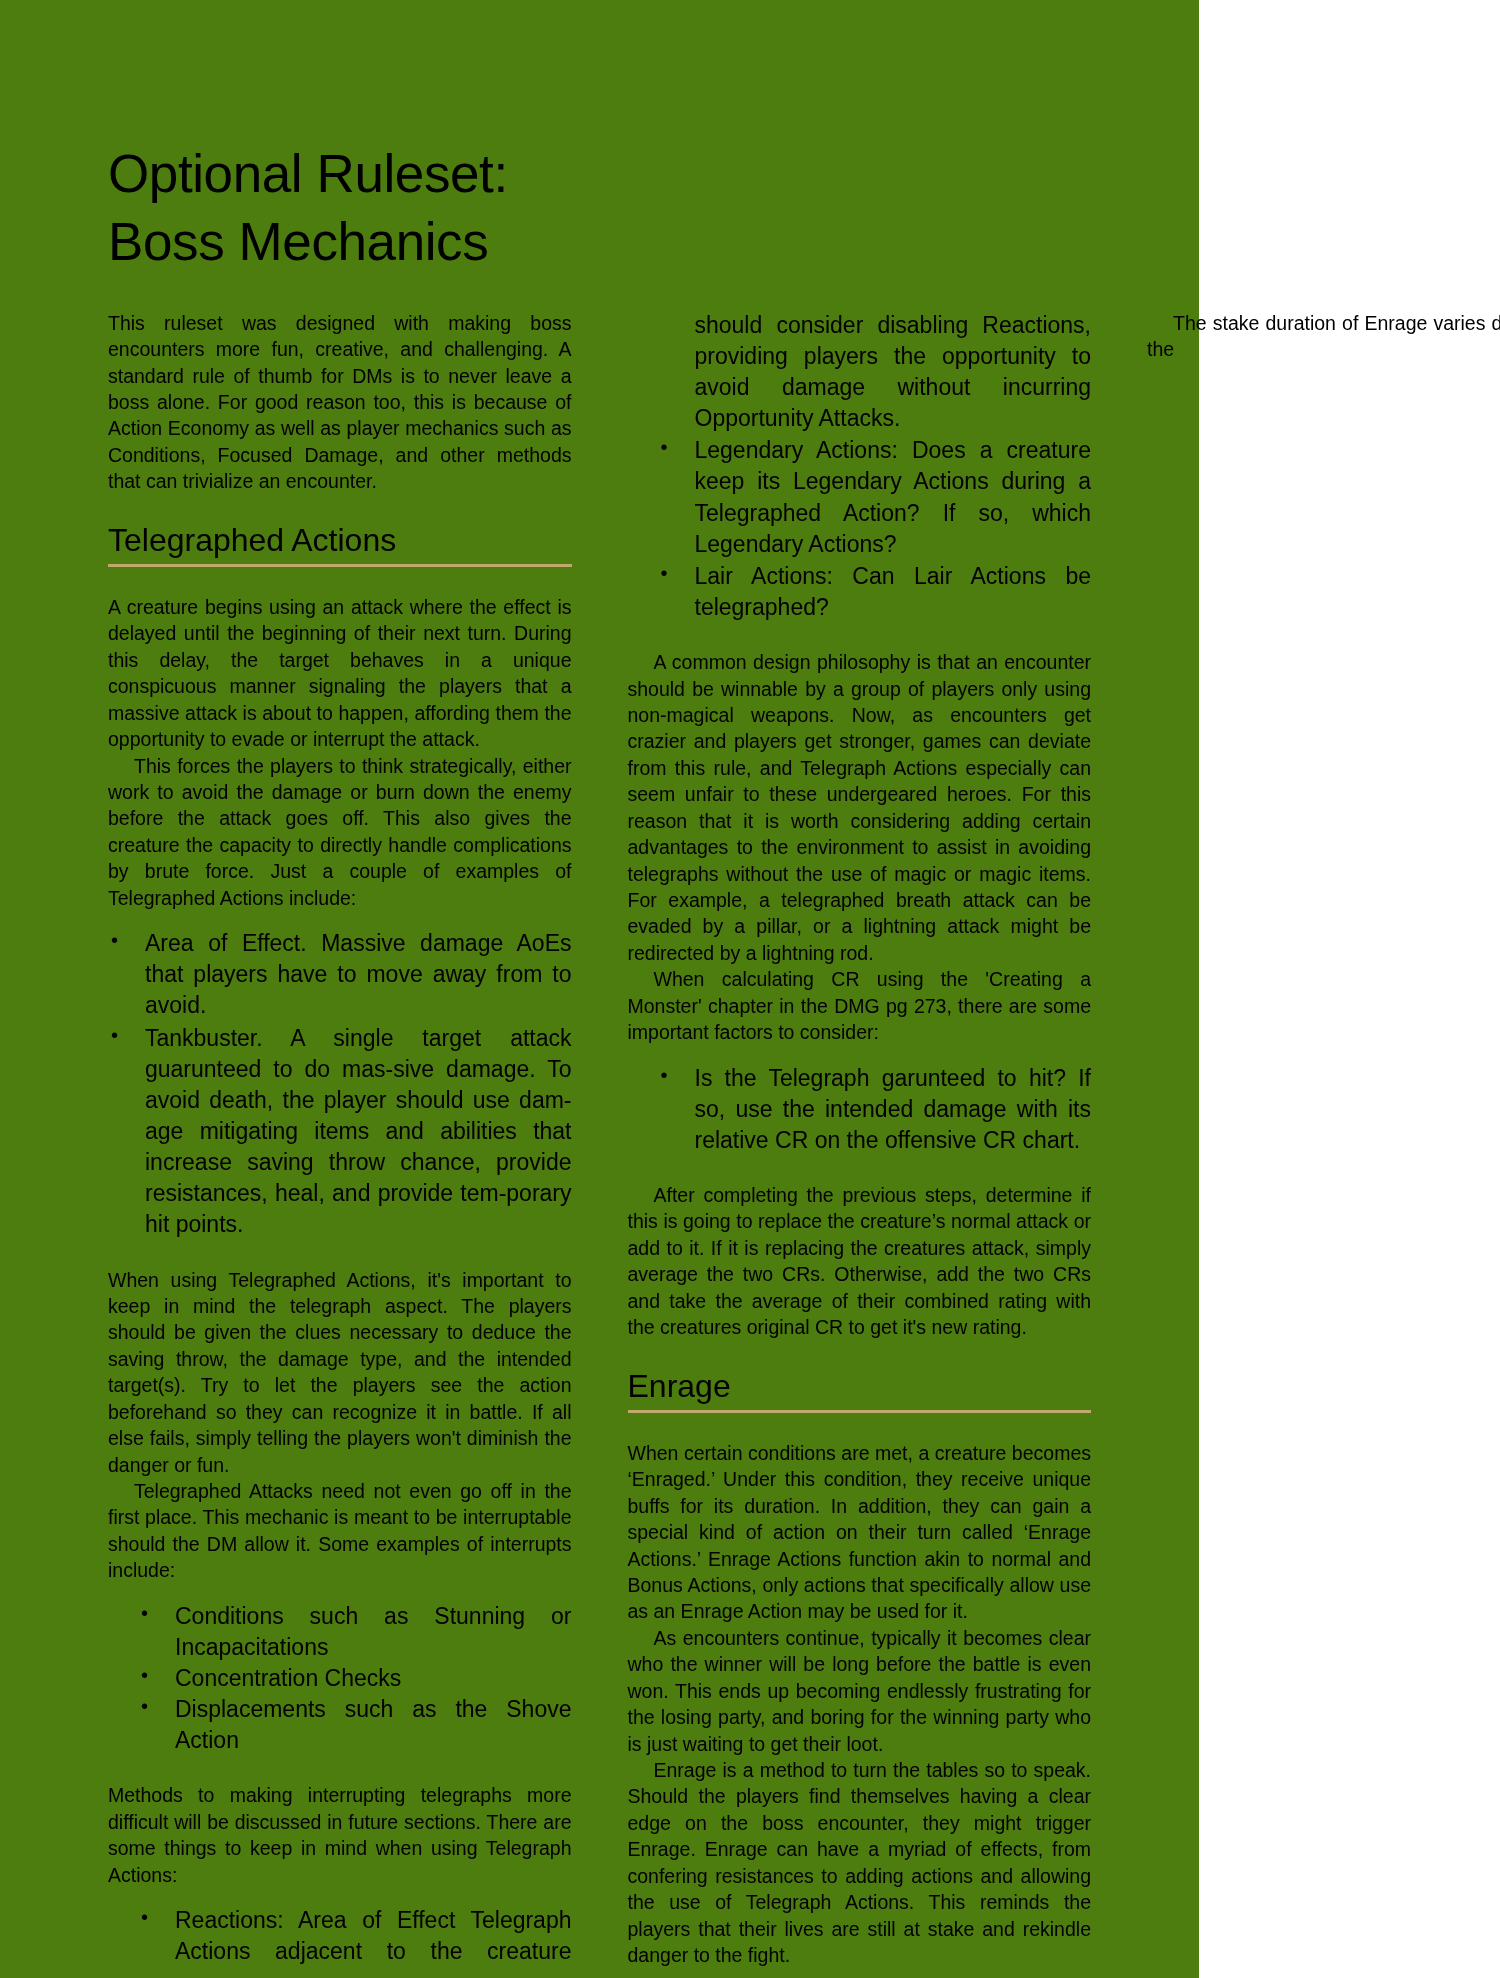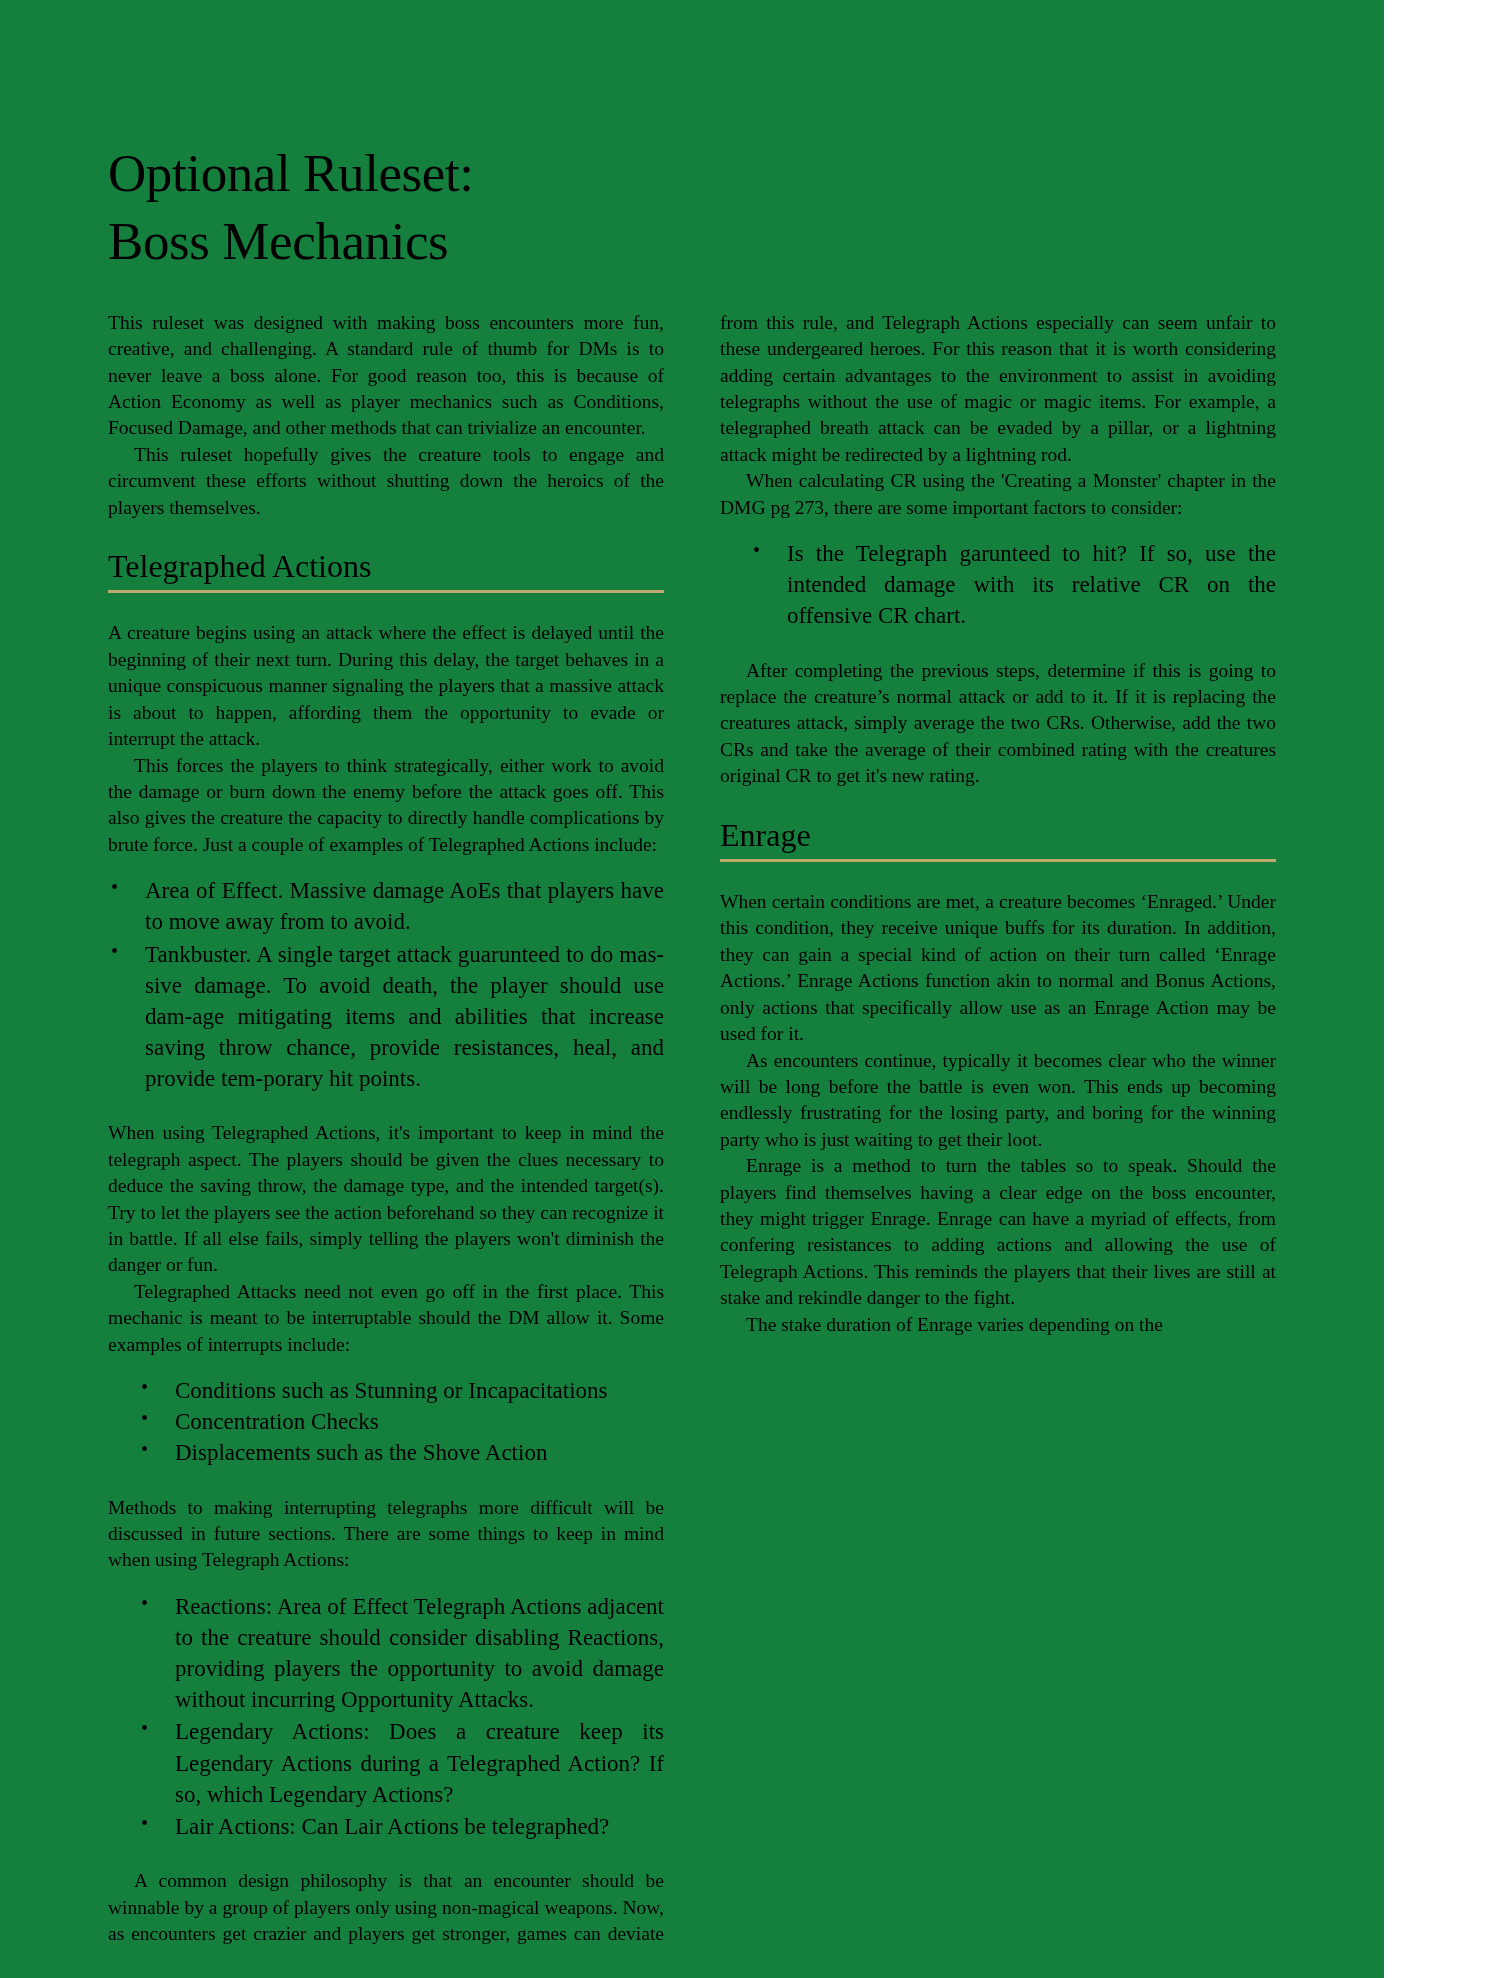--- a/index.html
+++ b/index.html
@@ -2,26 +2,26 @@
 <html><head>
 <meta charset="utf-8">
 <style>
   html, body {
     margin: 0;
     padding: 0;
     background: #ffffff;
   }
   .page {
     position: relative;
-    width: 1384px;
+    width: 1199px;
     height: 1978px;
-    background: #15803d;
+    background: #4d7c0f;
     box-sizing: border-box;
     padding: 140px 108px 60px 108px;
-    font-family: Liberation Serif, serif;
+    font-family: Liberation Sans, sans-serif;
     color: #000000;
   }
   .title {
     font-size: 53px;
     line-height: 1.28;
     font-weight: normal;
     margin: 0 0 34px 0;
     letter-spacing: -0.4px;
     width: 470px;
   }
@@ -90,21 +90,20 @@
 
 <div class="page">
 
   <div class="title-wrap">
     <h1 class="title">Optional Ruleset: Boss Mechanics</h1>
   </div>
 
   <div class="columns">
 
     <p>This ruleset was designed with making boss encounters more fun, creative, and challenging. A standard rule of thumb for DMs is to never leave a boss alone. For good reason too, this is because of Action Economy as well as player mechanics such as Conditions, Focused Damage, and other methods that can trivialize an encounter.</p>
-    <p class="indent">This ruleset hopefully gives the creature tools to engage and circumvent these efforts without shutting down the heroics of the players themselves.</p>
 
     <h2 class="section">Telegraphed Actions</h2>
 
     <p>A creature begins using an attack where the effect is delayed until the beginning of their next turn. During this delay, the target behaves in a unique conspicuous manner signaling the players that a massive attack is about to happen, affording them the opportunity to evade or interrupt the attack.</p>
     <p class="indent">This forces the players to think strategically, either work to avoid the damage or burn down the enemy before the attack goes off. This also gives the creature the capacity to directly handle complications by brute force. Just a couple of examples of Telegraphed Actions include:</p>
 
     <ul class="bullets">
       <li><span>Area of Effect. Massive damage AoEs that players have to move away from to avoid.</span></li>
       <li><span>Tankbuster. A single target attack guarunteed to do mas-sive damage. To avoid death, the player should use dam-age mitigating items and abilities that increase saving throw chance, provide resistances, heal, and provide tem-porary hit points.</span></li>
     </ul>

